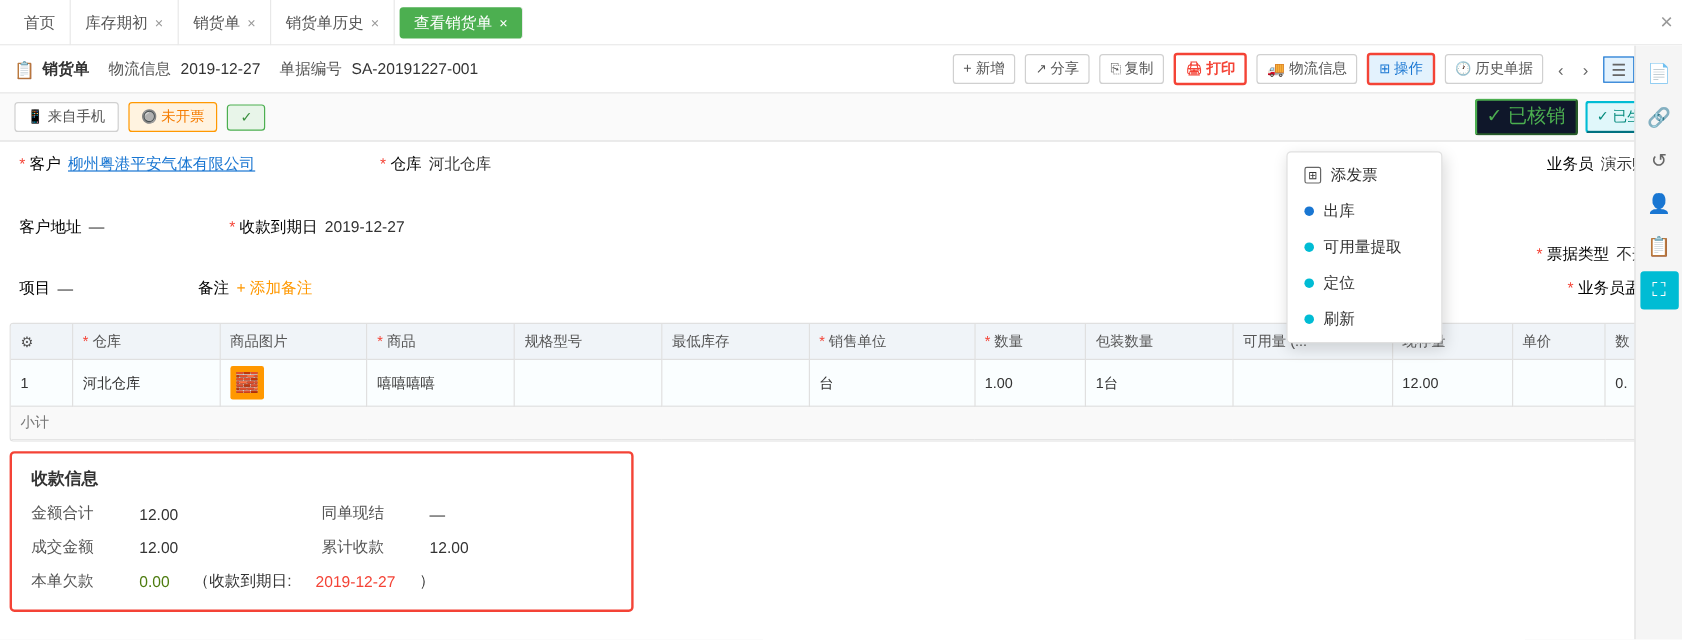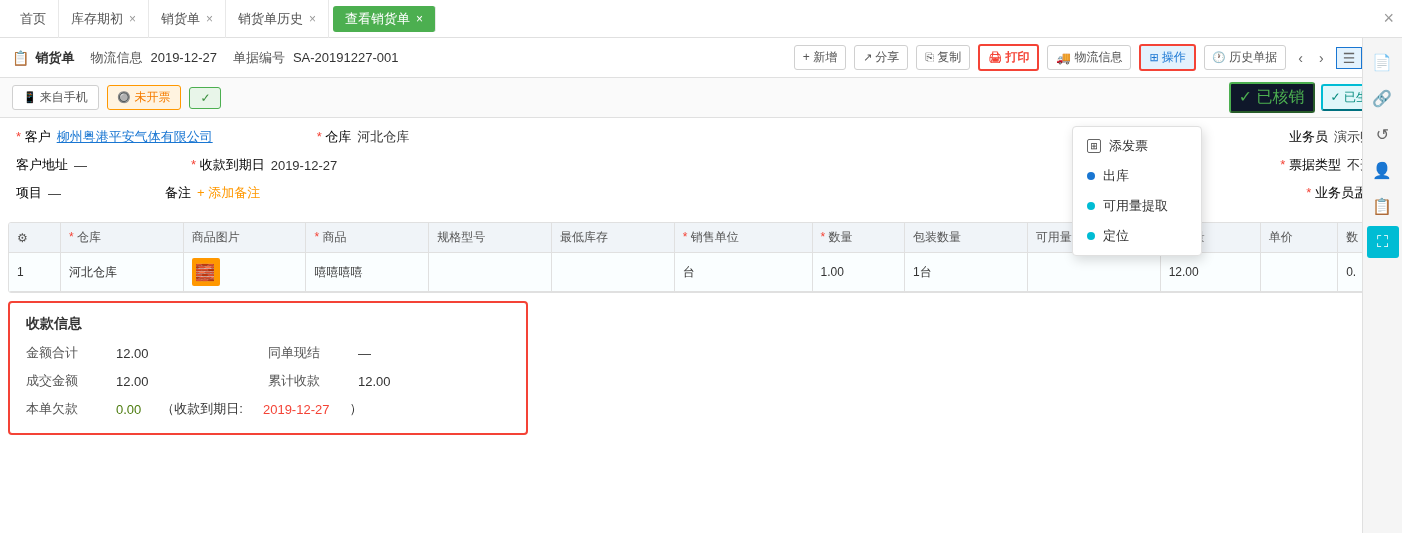--- a/index.html
+++ b/index.html
@@ -203,20 +203,24 @@
         <span>出库</span>
       </div>
       <div class="dropdown-item">
         <span class="dropdown-dot teal"></span>
         <span>可用量提取</span>
       </div>
       <div class="dropdown-item">
         <span class="dropdown-dot teal"></span>
         <span>定位</span>
       </div>
+      <div class="dropdown-item">
+        <span class="dropdown-dot teal"></span>
+        <span>刷新</span>
+      </div>
     </div>
 
     <div class="form-area">
       <div class="form-row">
         <div class="form-field">
           <span class="form-label required">客户</span>
           <span class="form-value link">柳州粤港平安气体有限公司</span>
         </div>
         <div class="form-field" style="margin-left: 80px;">
           <span class="form-label required">仓库</span>
@@ -229,21 +233,21 @@
       </div>
       <div class="form-row">
         <div class="form-field">
           <span class="form-label">客户地址</span>
           <span class="form-value">—</span>
         </div>
         <div class="form-field" style="margin-left: 80px;">
           <span class="form-label required">收款到期日</span>
           <span class="form-value">2019-12-27</span>
         </div>
-        <div class="form-field" style="margin-left: auto;">
+        <div class="form-field" style="margin-left: auto; margin-top: 47px;">
           <span class="form-label required">票据类型</span>
           <span class="form-value">不开票</span>
         </div>
       </div>
       <div class="form-row">
         <div class="form-field">
           <span class="form-label">项目</span>
           <span class="form-value">—</span>
         </div>
         <div class="form-field" style="margin-left: 80px;">
@@ -289,20 +293,23 @@
             <td></td>
             <td></td>
             <td>台</td>
             <td>1.00</td>
             <td>1台</td>
             <td></td>
             <td>12.00</td>
             <td></td>
             <td>0.</td>
           </tr>
+          <tr class="subtotal-row">
+            <td colspan="13">小计</td>
+          </tr>
         </tbody>
       </table>
     </div>
 
     <div class="payment-box">
       <div class="payment-title">收款信息</div>
       <div class="payment-grid">
         <div class="payment-row">
           <span class="payment-label">金额合计</span>
           <span class="payment-value">12.00</span>

